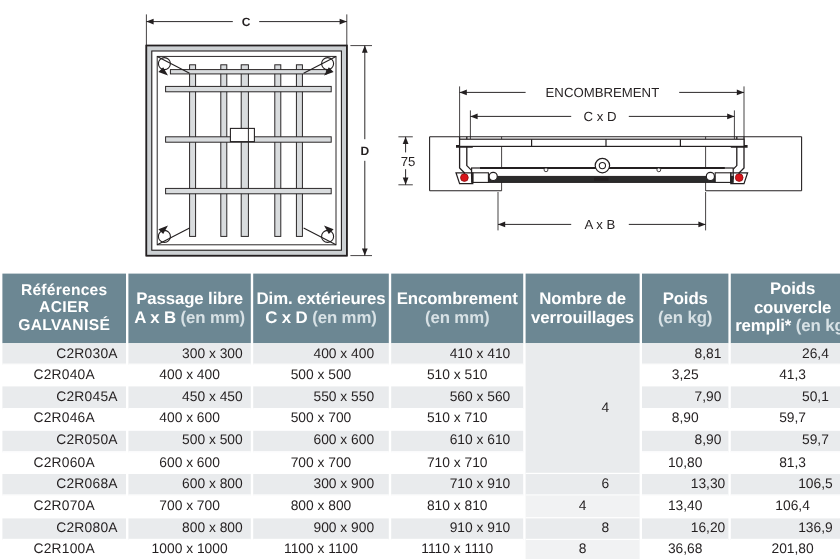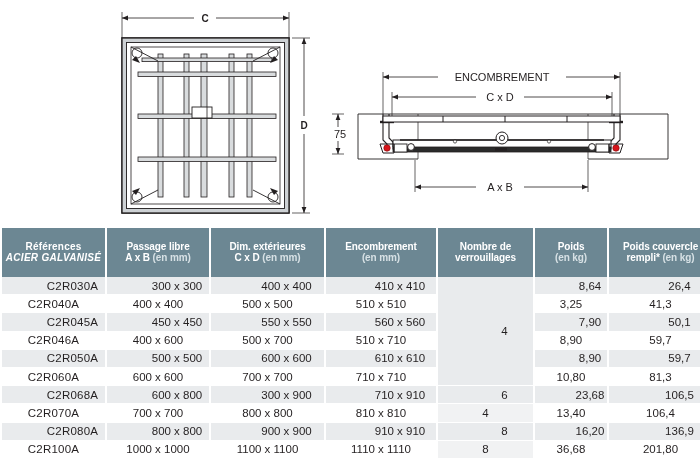--- a/index.html
+++ b/index.html
@@ -39,33 +39,33 @@
   }
   #spec-table thead th {
     background: #6c8793;
     color: #ffffff;
     font-weight: bold;
     text-align: center;
     vertical-align: middle;
     padding: 5px 2px 6px 2px;
     height: 38px;
     line-height: 1.12;
-    font-size: 10px;
+    font-size: 14px;
     letter-spacing: -0.1px;
   }
   #spec-table thead th .unit {
     font-weight: bold;
     color: #d7e1e5;
   }
   #spec-table thead th.ref-head {
-    font-size: 10px;
+    font-size: 13px;
     letter-spacing: 0.2px;
   }
   #spec-table thead th.ref-head .ref-l1 { display: block; }
-  #spec-table thead th.ref-head .ref-l2 { display: block; letter-spacing: 0.3px; font-style: italic; }
+  #spec-table thead th.ref-head .ref-l2 { display: block; letter-spacing: 0.3px; }
 
   #spec-table tbody td {
     text-align: center;
     vertical-align: middle;
     height: 17.2px;
     padding: 0 2px;
     font-size: 11.5px;
     color: #231f20;
     background: #ffffff;
     border-bottom: 1px solid #ffffff;
@@ -297,21 +297,21 @@
       </th>
     </tr>
   </thead>
   <tbody id="table-body">
       <tr class="odd">
         <td class="ref">C2R030A</td>
         <td>300 x 300</td>
         <td>400 x 400</td>
         <td>410 x 410</td>
         <td class="lockcell" rowspan="6">4</td>
-        <td>8,64</td>
+        <td>8,81</td>
         <td>26,4</td>
       </tr>
       <tr class="even">
         <td class="ref">C2R040A</td>
         <td>400 x 400</td>
         <td>500 x 500</td>
         <td>510 x 510</td>
         <td>3,25</td>
         <td>41,3</td>
       </tr>
@@ -346,21 +346,21 @@
         <td>710 x 710</td>
         <td>10,80</td>
         <td>81,3</td>
       </tr>
       <tr class="odd">
         <td class="ref">C2R068A</td>
         <td>600 x 800</td>
         <td>300 x 900</td>
         <td>710 x 910</td>
         <td class="lockcell">6</td>
-        <td>23,68</td>
+        <td>13,30</td>
         <td>106,5</td>
       </tr>
       <tr class="even">
         <td class="ref">C2R070A</td>
         <td>700 x 700</td>
         <td>800 x 800</td>
         <td>810 x 810</td>
         <td class="lockcell">4</td>
         <td>13,40</td>
         <td>106,4</td>

